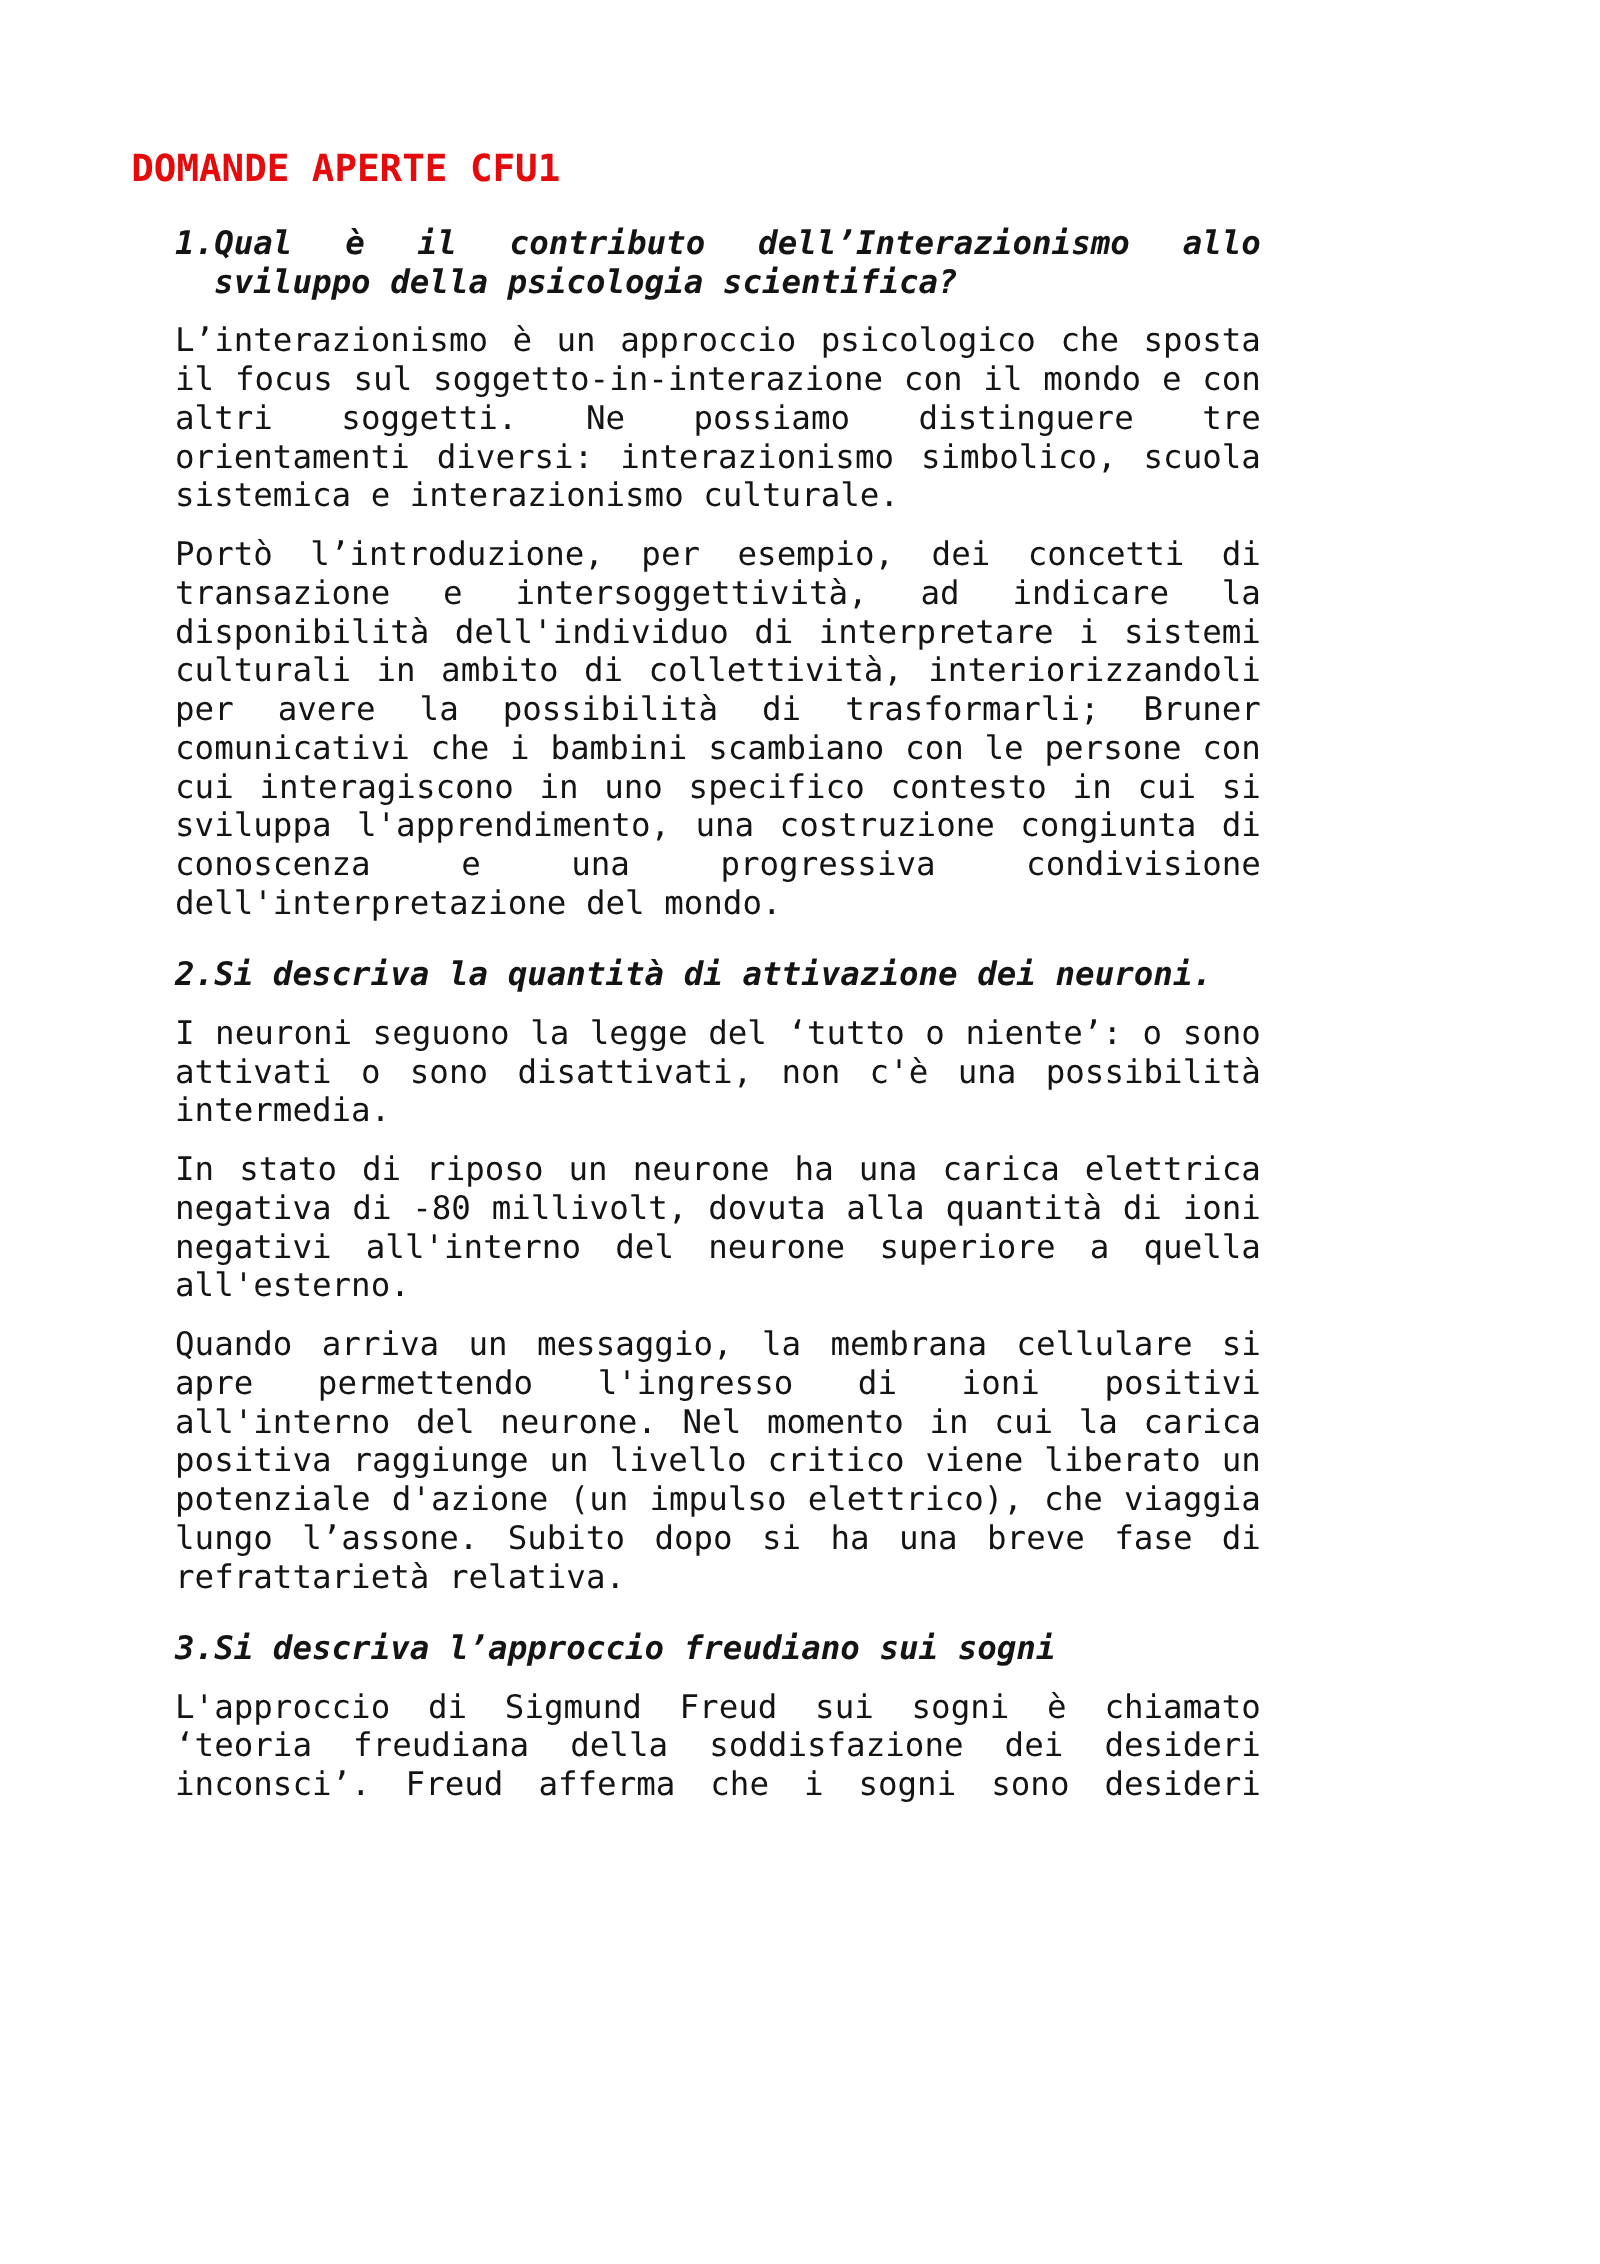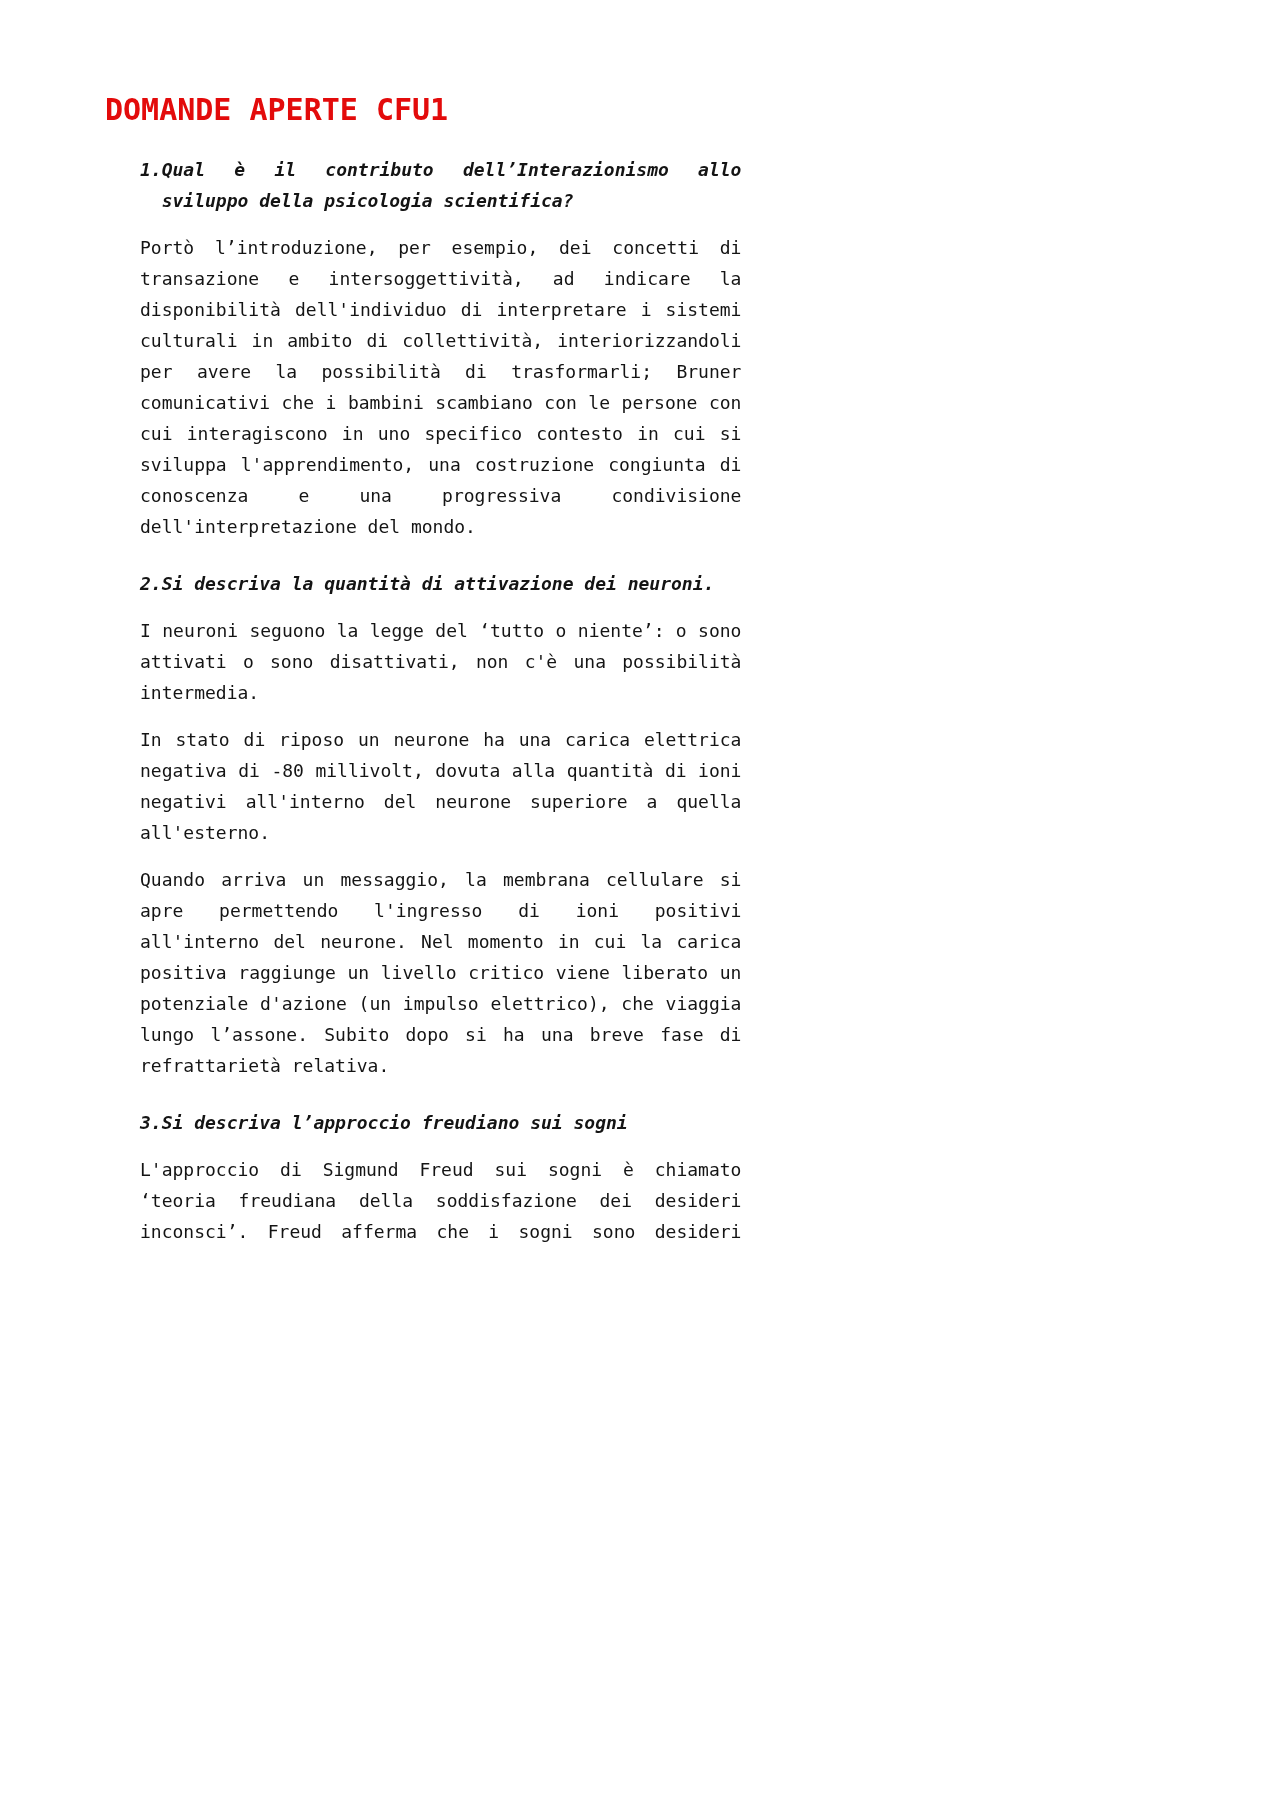--- a/index.html
+++ b/index.html
@@ -3,37 +3,37 @@
 <meta charset="utf-8">
 <style>
   * { box-sizing: border-box; }
   html, body { margin: 0; padding: 0; background: #ffffff; }
 
   .page {
     position: relative;
     width: 1227px;
     min-height: 1811px;
     background: #ffffff;
-    padding: 92px 0 60px 105px;
+    padding: 118px 0 60px 105px;
     font-family: "DejaVu Sans Mono", "Liberation Mono", monospace;
     color: var(--text-color, #141414);
   }
 
   .doc-title {
     margin: 0 0 26px 0;
     font-size: 30px;
     line-height: 36px;
     font-weight: bold;
     color: var(--title-color, #e30b0b);
   }
 
   .content {
     width: 55.5ch;
     margin-left: 35px;
-    font-size: 18px;
+    font-size: 26px;
     line-height: 31px;
     text-align: justify;
   }
 
   .question {
     font-weight: bold;
     font-style: italic;
     padding-left: 2ch;
     text-indent: -2ch;
     margin: 26px 0 16px 0;
@@ -53,20 +53,21 @@
 <body>
 
 <div class="page">
 
   <h1 class="doc-title">DOMANDE APERTE CFU1</h1>
 
   <div class="content">
 
     <div class="question"><span>1.</span><span>Qual è il contributo dell’Interazionismo allo sviluppo della psicologia scientifica?</span></div>
 
+    <p class="para">L’interazionismo è un approccio psicologico che sposta il focus sul soggetto-in-interazione con il mondo e con altri soggetti. Ne possiamo distinguere tre orientamenti diversi: interazionismo simbolico, scuola sistemica e interazionismo culturale.</p>
 
     <p class="para">Portò l’introduzione, per esempio, dei concetti di transazione e intersoggettività, ad indicare la disponibilità dell'individuo di interpretare i sistemi culturali in ambito di collettività, interiorizzandoli per avere la possibilità di trasformarli; Bruner comunicativi che i bambini scambiano con le persone con cui interagiscono in uno specifico contesto in cui si sviluppa l'apprendimento, una costruzione congiunta di conoscenza e una progressiva condivisione dell'interpretazione del mondo.</p>
 
     <div class="question"><span>2.</span><span>Si descriva la quantità di attivazione dei neuroni.</span></div>
 
     <p class="para">I neuroni seguono la legge del ‘tutto o niente’: o sono attivati o sono disattivati, non c'è una possibilità intermedia.</p>
 
     <p class="para">In stato di riposo un neurone ha una carica elettrica negativa di -80 millivolt, dovuta alla quantità di ioni negativi all'interno del neurone superiore a quella all'esterno.</p>
 
     <p class="para">Quando arriva un messaggio, la membrana cellulare si apre permettendo l'ingresso di ioni positivi all'interno del neurone. Nel momento in cui la carica positiva raggiunge un livello critico viene liberato un potenziale d'azione (un impulso elettrico), che viaggia lungo l’assone. Subito dopo si ha una breve fase di refrattarietà relativa.</p>

